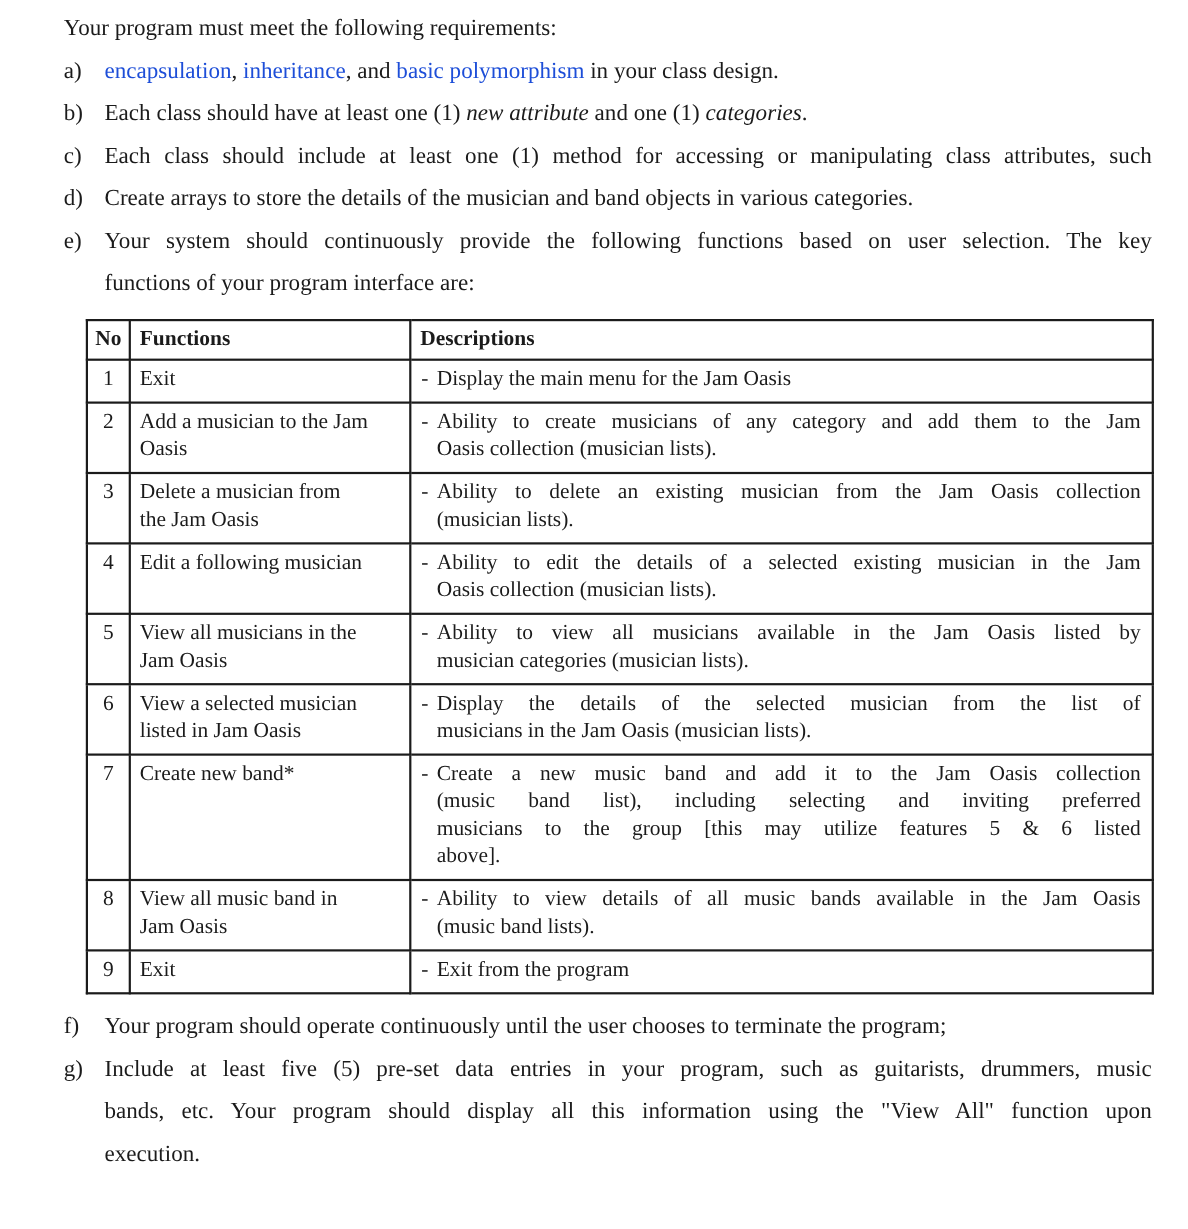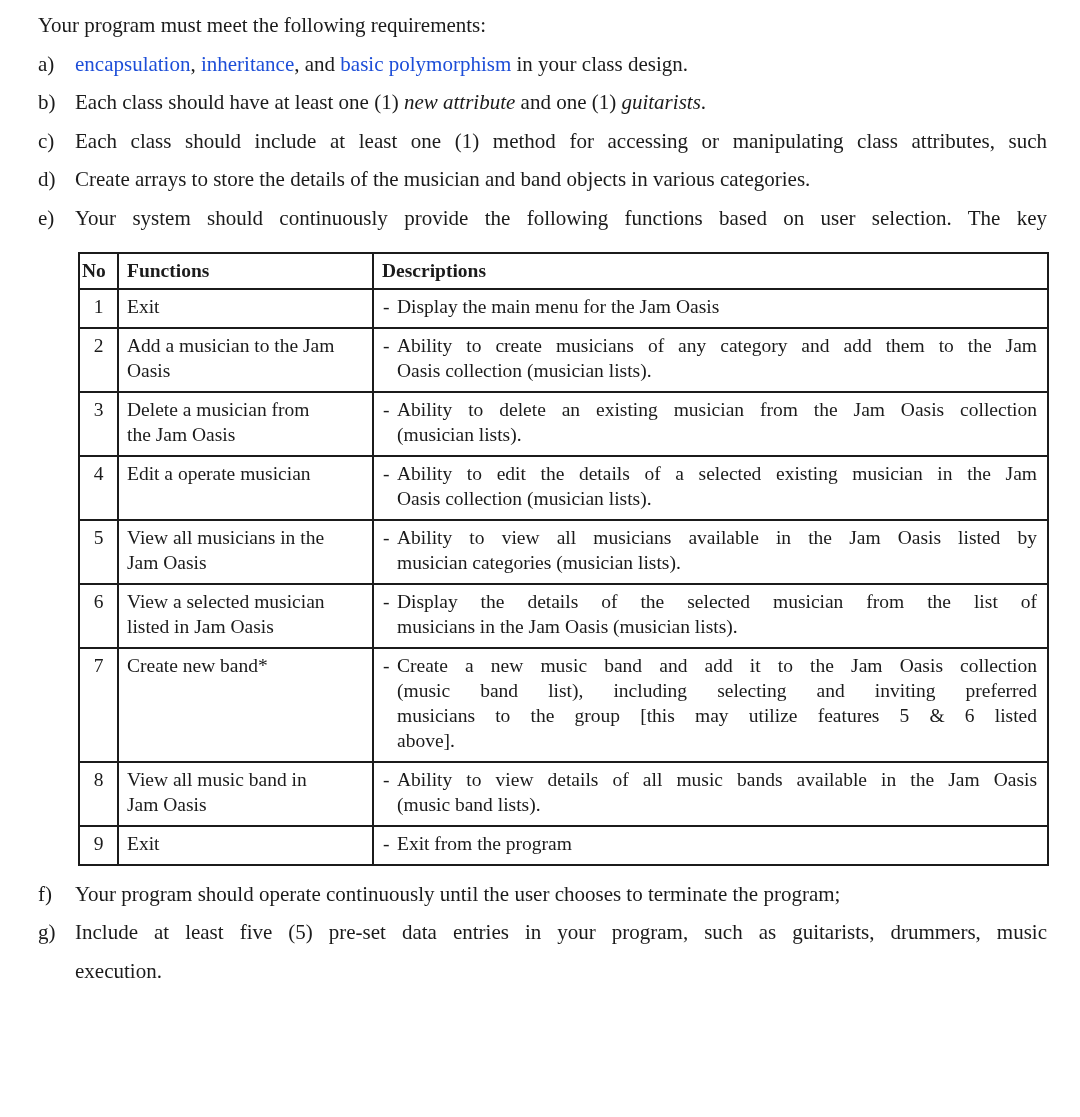--- a/index.html
+++ b/index.html
@@ -7,21 +7,21 @@
   body {
     height: 1117px;
     background: #ffffff;
     color: #1b1b1b;
     font-family: "Liberation Serif", serif;
     overflow: hidden;
   }
   .page { padding: 6px 33px 0 38px; width: 1080px; }
 
   
-  .reqs { font-size: 21px; line-height: 38.6px; }
+  .reqs { font-size: 21px; line-height: 38.6px; margin-left: 20px; }
   .intro { }
   .item { display: grid; grid-template-columns: 37px 1fr; }
   .marker { }
   .content { }
   .line { text-align: left; }
   .line.jl { text-align: justify; text-align-last: justify; }
   .link { color: #1d4ed8; }
   .em { font-style: italic; }
 
   
@@ -34,21 +34,21 @@
   col.c-no { width: 39px; }
   col.c-fn { width: 255px; }
   col.c-de { width: 675px; }
   th, td {
     border: 2px solid #1b1b1b;
     vertical-align: top;
     font-size: 19.5px;
     line-height: 25px;
   }
   th { text-align: left; font-weight: bold; padding: 4px 8px 5px 8px; }
-  th.no { padding-left: 2px; padding-right: 2px; }
+  th.no { text-align: center; padding-left: 2px; padding-right: 2px; }
   td { padding: 4px 8px 8px 8px; }
   td.no { text-align: center; padding-left: 2px; padding-right: 2px; }
   td.de { padding-left: 4px; }
   .desc { display: flex; }
   .dash { flex: none; width: 19px; padding-left: 5px; }
   .dl { flex: 1; padding-right: 2px; }
   .dl .line.jl { text-align: justify; text-align-last: justify; }
 
   .tail { margin-top: 9px; }
 </style>
@@ -63,21 +63,21 @@
     <div class="item">
       <span class="marker">a)</span>
       <div class="content">
         <div class="line"><span class="link">encapsulation</span><span>, </span><span class="link">inheritance</span><span>, and </span><span class="link">basic polymorphism</span><span> in your class design.</span></div>
       </div>
     </div>
 
     <div class="item">
       <span class="marker">b)</span>
       <div class="content">
-        <div class="line"><span>Each class should have at least one (1) </span><span class="em">new attribute</span><span> and one (1) </span><span class="em">guitarists</span><span>.</span></div>
+        <div class="line"><span>Each class should have at least one (1) </span><span class="em">new attribute</span><span> and one (1) </span><span class="em">categories</span><span>.</span></div>
       </div>
     </div>
 
     <div class="item">
       <span class="marker">c)</span>
       <div class="content">
         <div class="line jl">Each class should include at least one (1) method for accessing or manipulating class attributes, such</div>
       </div>
     </div>
 
@@ -85,20 +85,21 @@
       <span class="marker">d)</span>
       <div class="content">
         <div class="line">Create arrays to store the details of the musician and band objects in various categories.</div>
       </div>
     </div>
 
     <div class="item">
       <span class="marker">e)</span>
       <div class="content">
         <div class="line jl">Your system should continuously provide the following functions based on user selection. The key</div>
+        <div class="line">functions of your program interface are:</div>
       </div>
     </div>
   </div>
 
   <table>
     <colgroup>
         <col class="c-no">
         <col class="c-fn">
         <col class="c-de">
       </colgroup>
@@ -154,21 +155,21 @@
                 <div class="line jl">Ability to delete an existing musician from the Jam Oasis collection</div>
                 <div class="line">(musician lists).</div>
               </div>
             </div>
           </td>
     </tr>
 
     <tr>
       <td class="no">4</td>
       <td class="fn">
-            <div class="line">Edit a operate musician</div>
+            <div class="line">Edit a following musician</div>
           </td>
       <td class="de">
             <div class="desc">
               <span class="dash">-</span>
               <div class="dl">
                 <div class="line jl">Ability to edit the details of a selected existing musician in the Jam</div>
                 <div class="line">Oasis collection (musician lists).</div>
               </div>
             </div>
           </td>
@@ -264,18 +265,19 @@
     <div class="item">
       <span class="marker">f)</span>
       <div class="content">
         <div class="line">Your program should operate continuously until the user chooses to terminate the program;</div>
       </div>
     </div>
     <div class="item">
       <span class="marker">g)</span>
       <div class="content">
         <div class="line jl">Include at least five (5) pre-set data entries in your program, such as guitarists, drummers, music</div>
+        <div class="line jl">bands, etc. Your program should display all this information using the "View All" function upon</div>
         <div class="line">execution.</div>
       </div>
     </div>
   </div>
 
 </div>
 
 </body></html>

